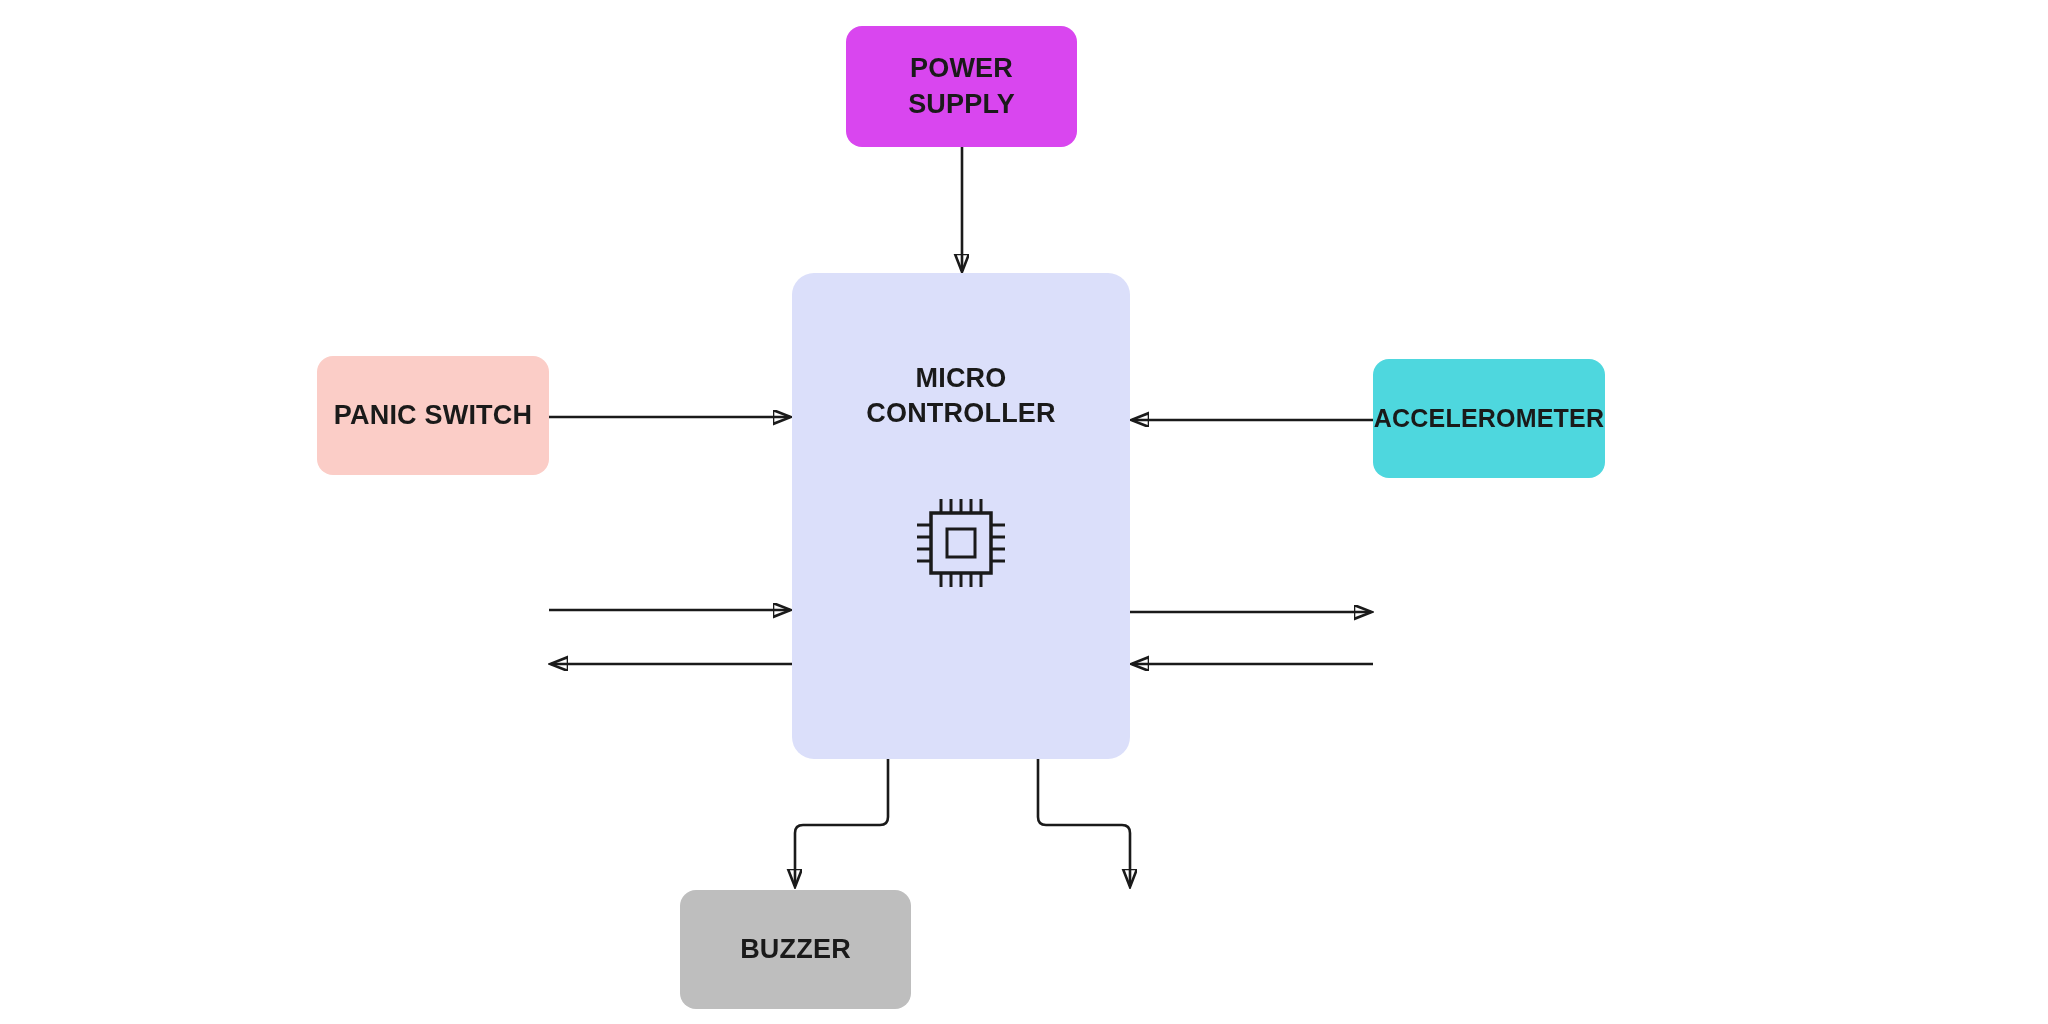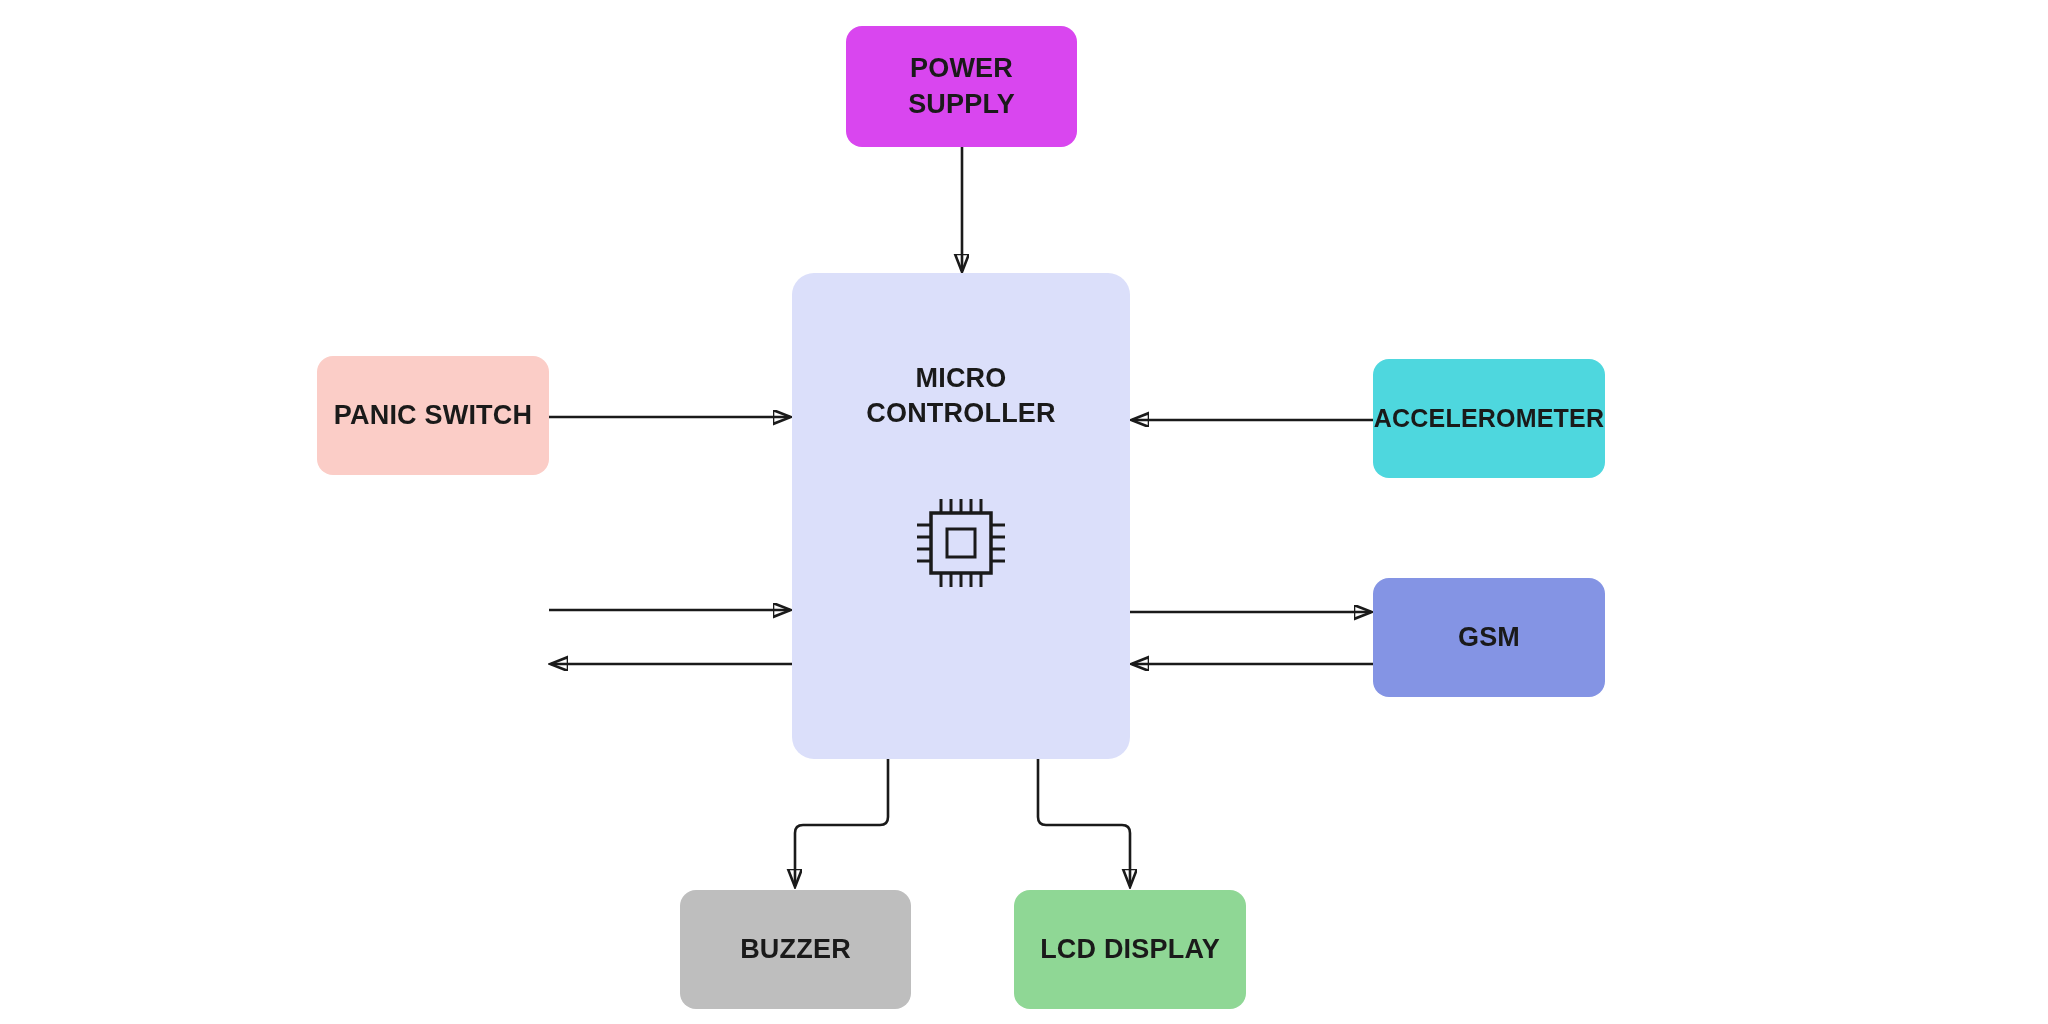--- a/index.html
+++ b/index.html
@@ -132,25 +132,19 @@
 
   <div class="node" id="node-panic" style="background: rgb(251, 205, 199);">
     <span class="label">PANIC SWITCH</span>
   </div>
 
 
   <div class="node" id="node-accel" style="background: rgb(78, 215, 222);">
     <span class="label">ACCELEROMETER</span>
   </div>
 
-  <div class="node" id="node-gsm" style="background: rgb(132, 148, 228);">
-    <span class="label">GSM</span>
-  </div>
 
   <div class="node" id="node-buzzer" style="background: rgb(190, 190, 190);">
     <span class="label">BUZZER</span>
   </div>
 
-  <div class="node" id="node-lcd" style="background: rgb(143, 215, 149);">
-    <span class="label">LCD DISPLAY</span>
-  </div>
 
 </div>
 
 </body></html>

